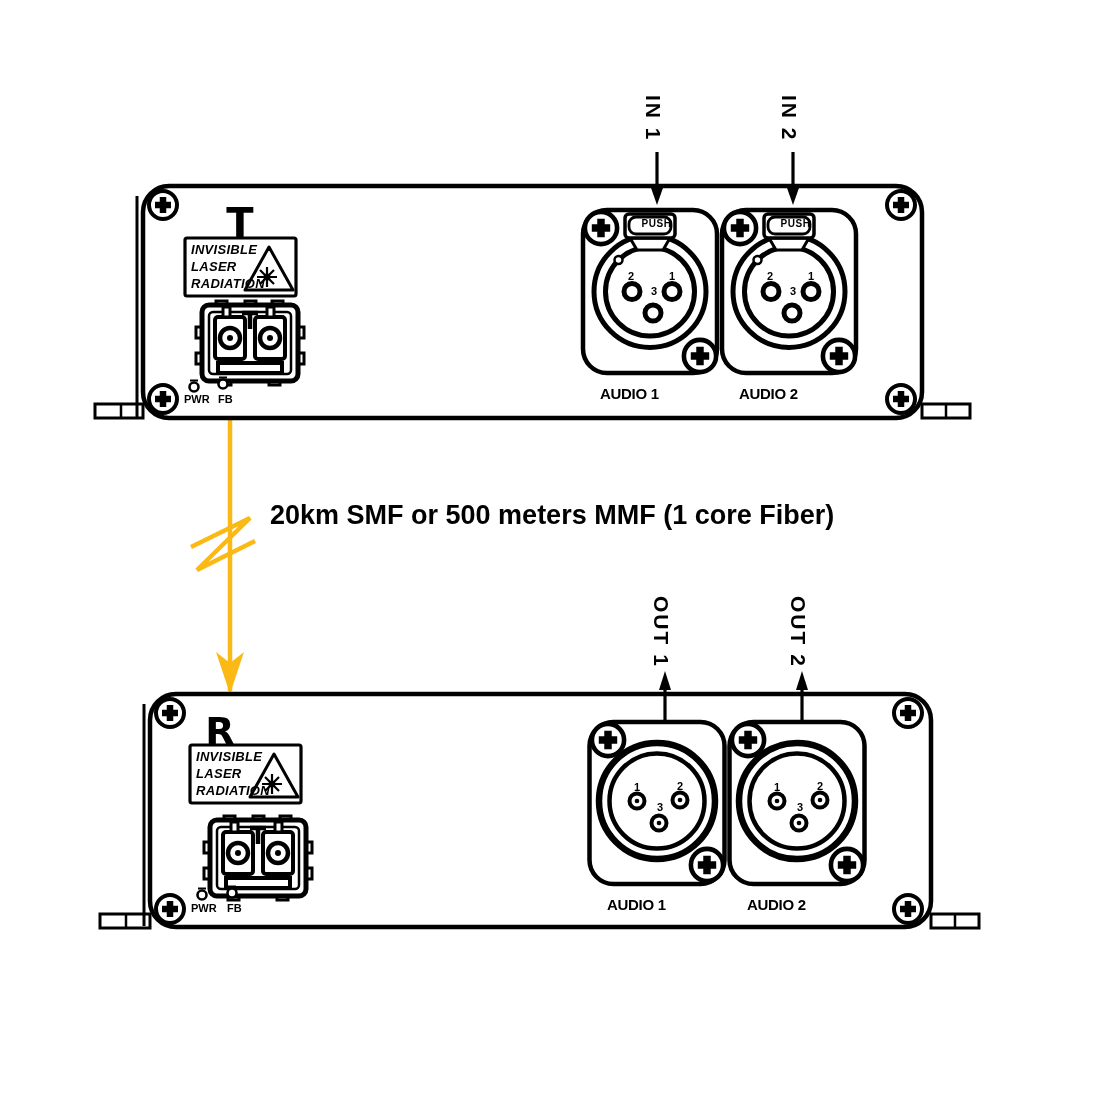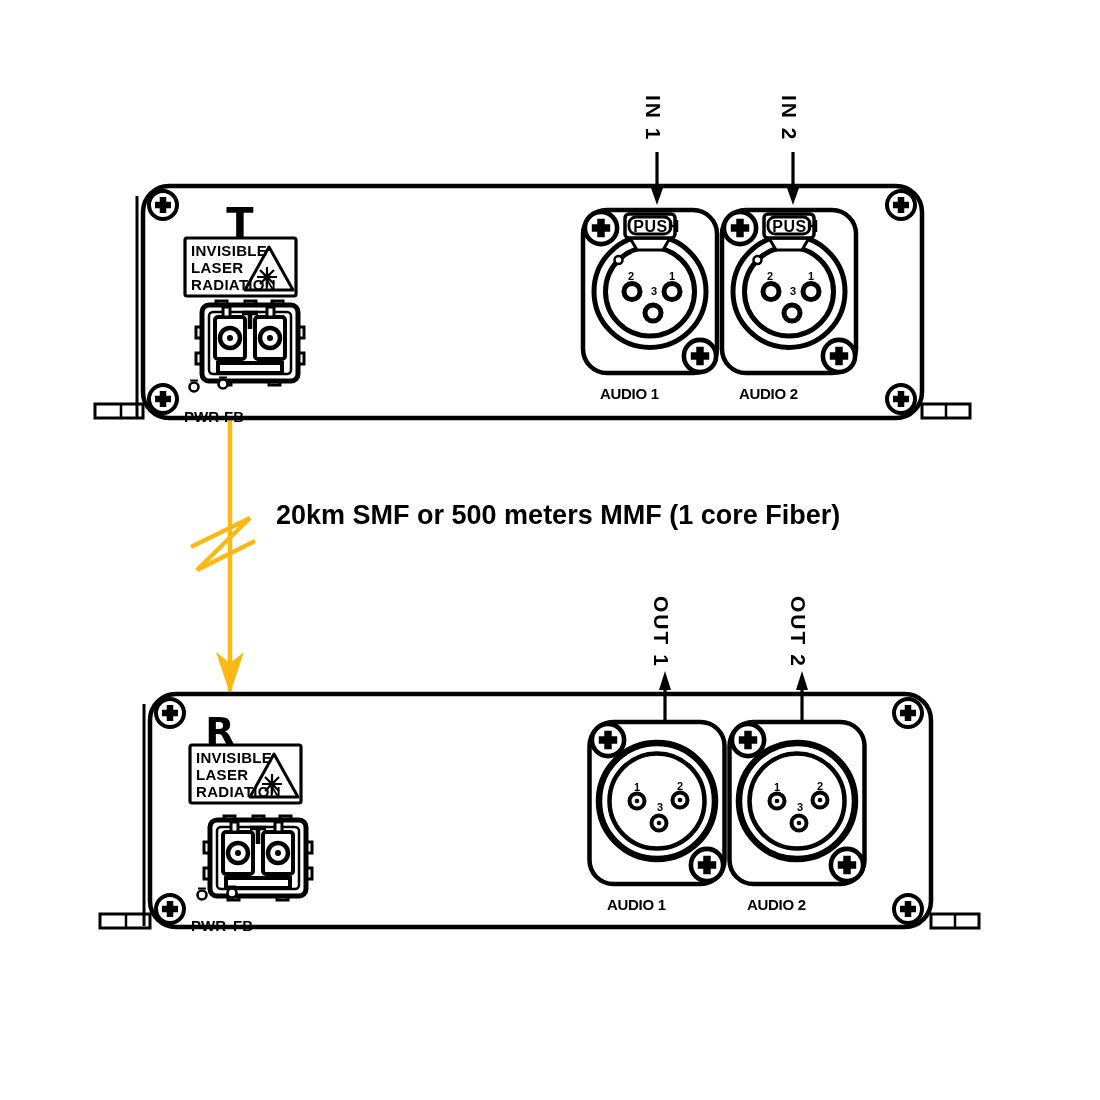--- a/index.html
+++ b/index.html
@@ -1,23 +1,23 @@
 <!DOCTYPE html>
 <html><head>
 <meta charset="utf-8">
 <style>
   html,body{margin:0;padding:0;background:#fff;}
   #stage{position:relative;width:1100px;height:1100px;background:#fff;overflow:hidden;
          font-family:"Liberation Sans",sans-serif;}
   #lineart{position:absolute;left:0;top:0;}
   .t{position:absolute;color:#000;font-weight:bold;white-space:nowrap;line-height:1;}
   .unit{font-size:40px;width:36px;text-align:center;font-family:"DejaVu Sans","Liberation Sans",sans-serif;}
-  .laser-line{font-size:15px;letter-spacing:.3px;}
-  .led-label{font-size:15px;width:32px;text-align:right;margin-top:15px;}
-  .push-label{font-size:16px;width:59px;text-align:center;letter-spacing:.5px;}
+  .laser-line{font-size:13px;letter-spacing:.3px;font-style:italic;}
+  .led-label{font-size:11px;width:32px;text-align:left;}
+  .push-label{font-size:10px;width:59px;text-align:center;letter-spacing:.5px;}
   .pin{font-size:11px;width:14px;text-align:center;}
   .audio{font-size:15px;width:100px;letter-spacing:-.3px;}
   .vlabel{writing-mode:vertical-rl;text-orientation:mixed;font-size:21px;letter-spacing:2px;}
   .fiberlbl{font-size:27px;}
   .caption{font-size:29px;width:244px;text-align:center;letter-spacing:.5px;}
 </style>
 </head>
 <body>
 
 <div id="stage">
@@ -166,21 +166,21 @@
 <div class="t pin" style="left:665px;top:271px;">1</div>
 <div class="t pin" style="left:647px;top:286px;">3</div>
 <div class="t pin" style="left:763px;top:271px;">2</div>
 <div class="t pin" style="left:804px;top:271px;">1</div>
 <div class="t pin" style="left:786px;top:286px;">3</div>
 <div class="t audio" style="left:600px;top:386px;">AUDIO 1</div>
 <div class="t audio" style="left:739px;top:386px;">AUDIO 2</div>
 <div class="t vlabel" style="left:643px;top:95px;">IN 1</div>
 <div class="t vlabel" style="left:779px;top:95px;">IN 2</div>
 
-<div class="t fiberlbl" style="left:276px;top:502px;">20km SMF or 500 meters MMF (1 core Fiber)</div>
+<div class="t fiberlbl" style="left:270px;top:502px;">20km SMF or 500 meters MMF (1 core Fiber)</div>
 
 <div class="t unit" style="left:202px;top:712px;font-size:38px;">R</div>
 <div class="t laser-line" style="left:196px;top:750px;">INVISIBLE</div>
 <div class="t laser-line" style="left:196px;top:767px;">LASER</div>
 <div class="t laser-line" style="left:196px;top:784px;">RADIATION</div>
 <div class="t led-label" style="left:191px;top:903px;">PWR</div>
 <div class="t led-label" style="left:227px;top:903px;width:26px;">FB</div>
 
 <div class="t pin" style="left:630px;top:782px;">1</div>
 <div class="t pin" style="left:673px;top:781px;">2</div>

